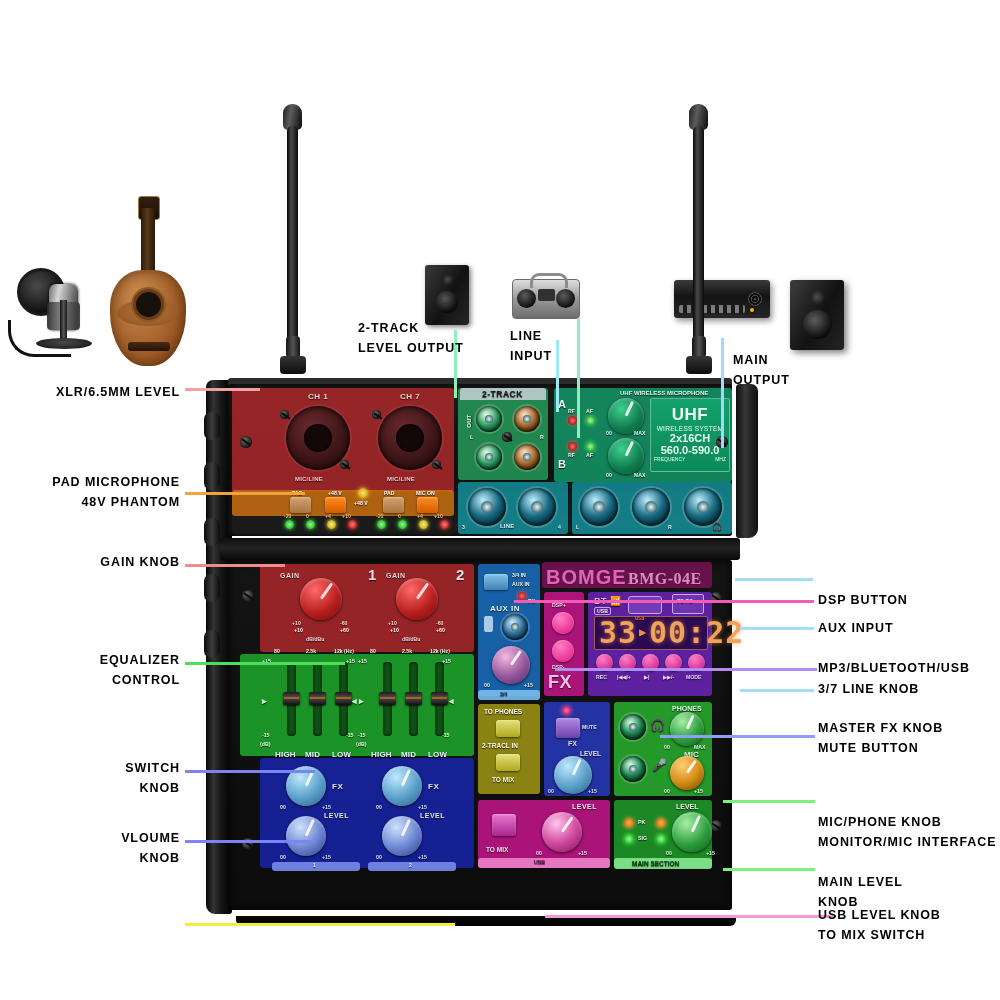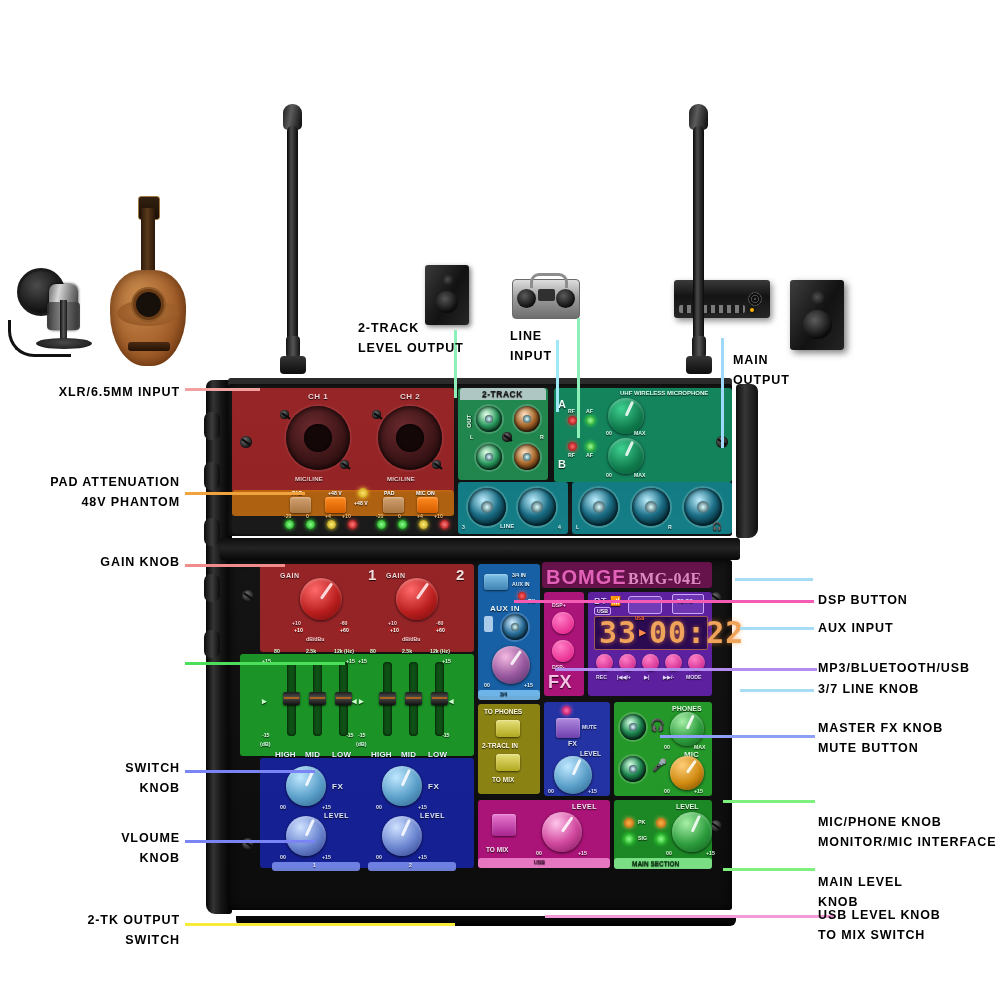--- a/index.html
+++ b/index.html
@@ -258,21 +258,21 @@
         <div class="ptxt" style="left:80px;top:8px;color:#f0d0d0;">CH 1</div>
         <div class="xlr" style="left:58px;top:22px;width:64px;height:64px;">
           <div class="hole" style="left:18px;top:18px;width:28px;height:28px;"></div>
         </div>
         <div class="screw" style="left:52px;top:26px;width:9px;height:9px;"></div>
         <div class="screw" style="left:112px;top:76px;width:9px;height:9px;"></div>
         <div class="ptxt sm" style="left:67px;top:92px;color:#f2cccc;">MIC/LINE</div>
       </div>
 
       <div>
-        <div class="ptxt" style="left:172px;top:8px;color:#f0d0d0;">CH 2</div>
+        <div class="ptxt" style="left:172px;top:8px;color:#f0d0d0;">CH 7</div>
         <div class="xlr" style="left:150px;top:22px;width:64px;height:64px;">
           <div class="hole" style="left:18px;top:18px;width:28px;height:28px;"></div>
         </div>
         <div class="screw" style="left:144px;top:26px;width:9px;height:9px;"></div>
         <div class="screw" style="left:204px;top:76px;width:9px;height:9px;"></div>
         <div class="ptxt sm" style="left:159px;top:92px;color:#f2cccc;">MIC/LINE</div>
       </div>
 
       <div class="blk orange" style="left:4px;top:106px;width:222px;height:26px;"></div>
       <div class="ptxt xs" style="left:64px;top:106px;color:#fff;">PAD</div>
@@ -341,20 +341,30 @@
           <div class="ptr" style="transform:rotate(205deg);"></div>
         </div>
       <div class="knob" style="left:380px;top:54px;width:36px;height:36px;background:radial-gradient(circle at 38% 30%,#3ecf90,#0f7a4c 60%,#065a36);">
           <div class="ptr" style="transform:rotate(205deg);"></div>
         </div>
       <div class="ptxt xs" style="left:378px;top:46px;color:#d9fff0;">00</div>
       <div class="ptxt xs" style="left:406px;top:46px;color:#d9fff0;">MAX</div>
       <div class="ptxt xs" style="left:378px;top:88px;color:#d9fff0;">00</div>
       <div class="ptxt xs" style="left:406px;top:88px;color:#d9fff0;">MAX</div>
 
+      <div class="lcd" style="left:422px;top:14px;width:78px;height:72px;">
+        <div class="l1" style="margin-top:6px;">UHF</div>
+        <div class="l2">WIRELESS SYSTEM</div>
+        <div class="l3">2x16CH</div>
+        <div class="l4">560.0-590.0</div>
+        <div class="l5">
+          <span>FREQUENCY</span>
+          <span>MHZ</span>
+        </div>
+      </div>
       <div class="screw" style="left:488px;top:52px;"></div>
 
       <div class="blk teal" style="left:230px;top:98px;width:110px;height:52px;"></div>
       <div class="jack" style="left:240px;top:104px;width:38px;height:38px;">
           <div class="ctr"></div>
         </div>
       <div class="jack" style="left:290px;top:104px;width:38px;height:38px;">
           <div class="ctr"></div>
         </div>
       <div class="ptxt xs" style="left:234px;top:140px;color:#d7fbff;">3</div>
@@ -620,30 +630,30 @@
   <div class="leader" style="left:735px;top:578px;width:78px;background:#a6dcf5;"></div>
   <div class="leader" style="left:514px;top:600px;width:300px;background:#f55ab4;"></div>
   <div class="leader" style="left:740px;top:627px;width:74px;background:#a6dcf5;"></div>
   <div class="leader" style="left:555px;top:668px;width:262px;background:#b48cf0;"></div>
   <div class="leader" style="left:740px;top:689px;width:74px;background:#a6dcf5;"></div>
   <div class="leader" style="left:660px;top:735px;width:155px;background:#8ea0f5;"></div>
   <div class="leader" style="left:723px;top:800px;width:92px;background:#7ef07e;"></div>
   <div class="leader" style="left:723px;top:868px;width:92px;background:#7ef07e;"></div>
   <div class="leader" style="left:545px;top:915px;width:290px;background:#f59ad8;"></div>
 
-  <div class="lbl l" style="left:10px;top:382px;width:170px;">XLR/6.5MM INPUT</div>
-  <div class="lbl l" style="left:10px;top:472px;width:170px;">PAD ATTENUATION
+  <div class="lbl l" style="left:10px;top:382px;width:170px;">XLR/6.5MM LEVEL</div>
+  <div class="lbl l" style="left:10px;top:472px;width:170px;">PAD MICROPHONE
 48V PHANTOM</div>
   <div class="lbl l" style="left:10px;top:552px;width:170px;">GAIN KNOB</div>
+  <div class="lbl l" style="left:10px;top:650px;width:170px;">EQUALIZER
+CONTROL</div>
   <div class="lbl l" style="left:10px;top:758px;width:170px;">SWITCH
 KNOB</div>
   <div class="lbl l" style="left:10px;top:828px;width:170px;">VLOUME
 KNOB</div>
-  <div class="lbl l" style="left:10px;top:910px;width:170px;">2-TK OUTPUT
-SWITCH</div>
 
   <div class="lbl r" style="left:358px;top:318px;width:130px;">2-TRACK
 LEVEL OUTPUT</div>
   <div class="lbl r" style="left:510px;top:326px;width:70px;">LINE
 INPUT</div>
   <div class="lbl r" style="left:733px;top:350px;width:90px;">MAIN
 OUTPUT</div>
 
   <div class="lbl r" style="left:818px;top:590px;width:180px;">DSP BUTTON</div>
   <div class="lbl r" style="left:818px;top:618px;width:180px;">AUX INPUT</div>

